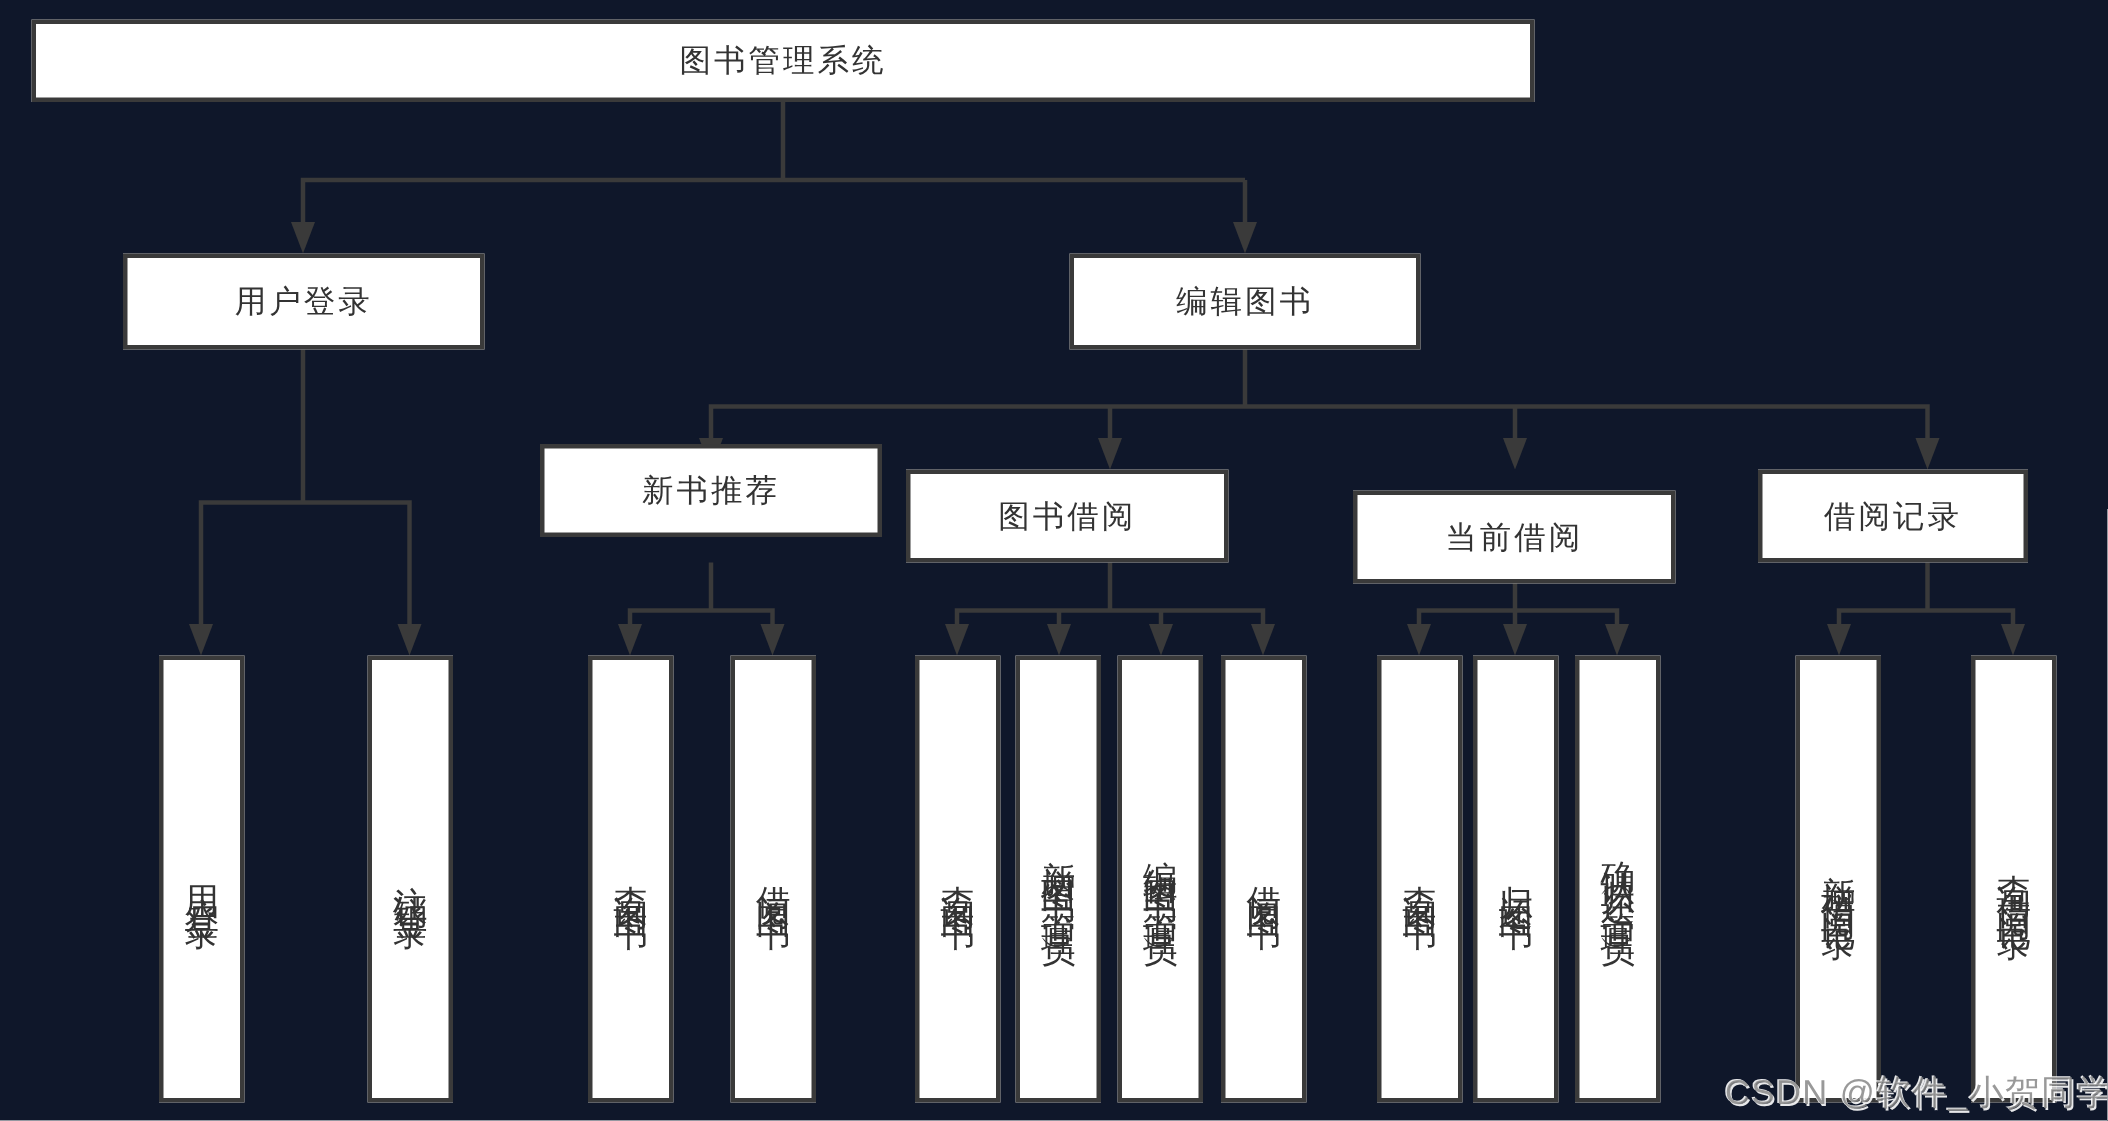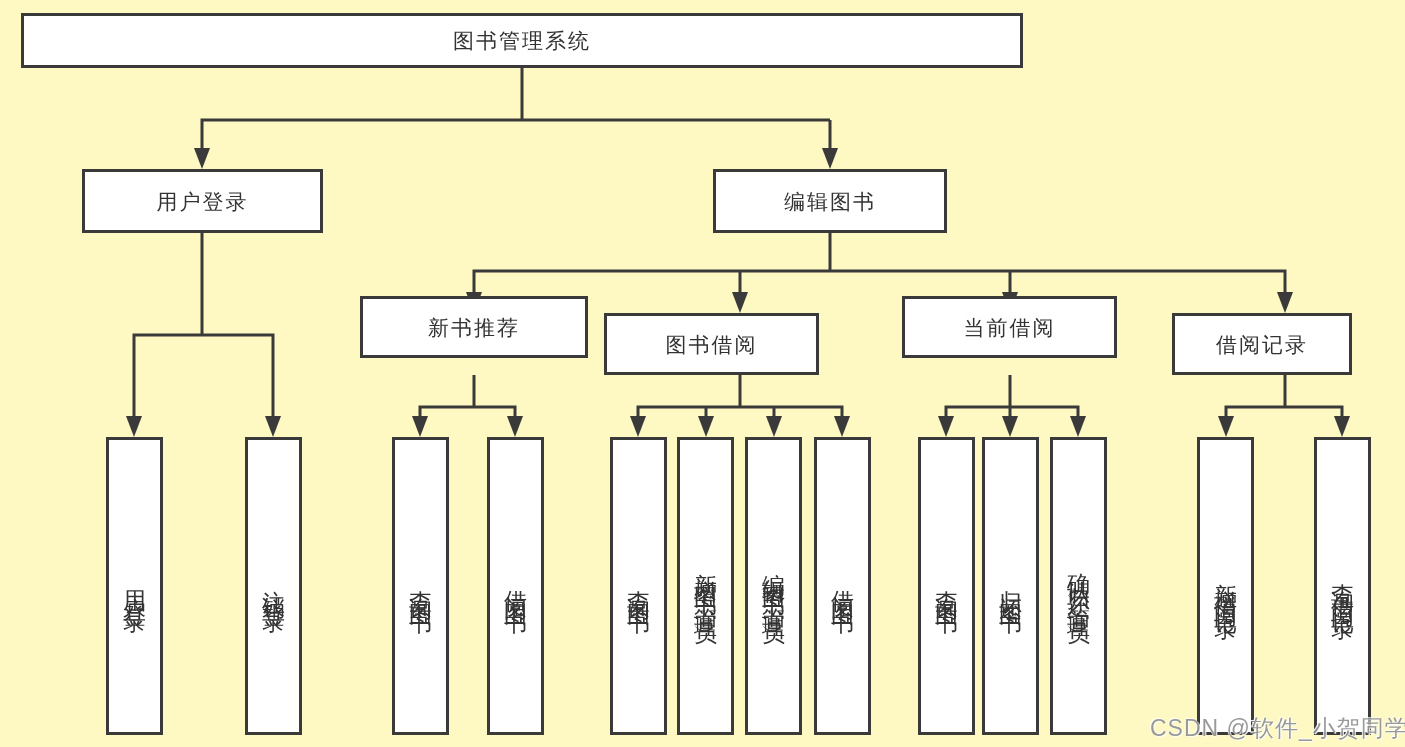--- a/index.html
+++ b/index.html
@@ -1,20 +1,20 @@
 <!DOCTYPE html>
 <html><head>
 <meta charset="utf-8">
 <style>
   html, body { margin: 0; padding: 0; background: #ffffff; }
   #canvas {
     position: relative;
     width: 1405px;
     height: 747px;
-    background: #fef9c3;
+    background: #0f172a;
     font-family: "Liberation Sans", "DejaVu Sans", sans-serif;
     overflow: hidden;
   }
   #wires {
     position: absolute;
     left: 0; top: 0;
     width: 1405px; height: 747px;
     z-index: 1;
   }
   .box {
@@ -92,21 +92,21 @@
     </g>
   </svg>
 
   <div class="box h" style="left:21px; top:13px; width:1002px; height:55px">图书管理系统</div>
 
   <div class="box h" style="left:82px; top:169px; width:241px; height:64px">用户登录</div>
   <div class="box h" style="left:713px; top:169px; width:234px; height:64px">编辑图书</div>
 
   <div class="box h" style="left:360px; top:296px; width:228px; height:62px">新书推荐</div>
   <div class="box h" style="left:604px; top:313px; width:215px; height:62px">图书借阅</div>
-  <div class="box h" style="left:902px; top:296px; width:215px; height:62px">当前借阅</div>
+  <div class="box h" style="left:902px; top:327px; width:215px; height:62px">当前借阅</div>
   <div class="box h" style="left:1172px; top:313px; width:180px; height:62px">借阅记录</div>
 
   <div class="box v" style="left:106px; top:437px; width:57px; height:298px">用户登录</div>
   <div class="box v" style="left:245px; top:437px; width:57px; height:298px">注销登录</div>
 
   <div class="box v" style="left:392px; top:437px; width:57px; height:298px">查询图书</div>
   <div class="box v" style="left:487px; top:437px; width:57px; height:298px">借阅图书</div>
 
   <div class="box v" style="left:610px; top:437px; width:57px; height:298px">查询图书</div>
   <div class="box v" style="left:677px; top:437px; width:57px; height:298px">新增图书（管理员）</div>

